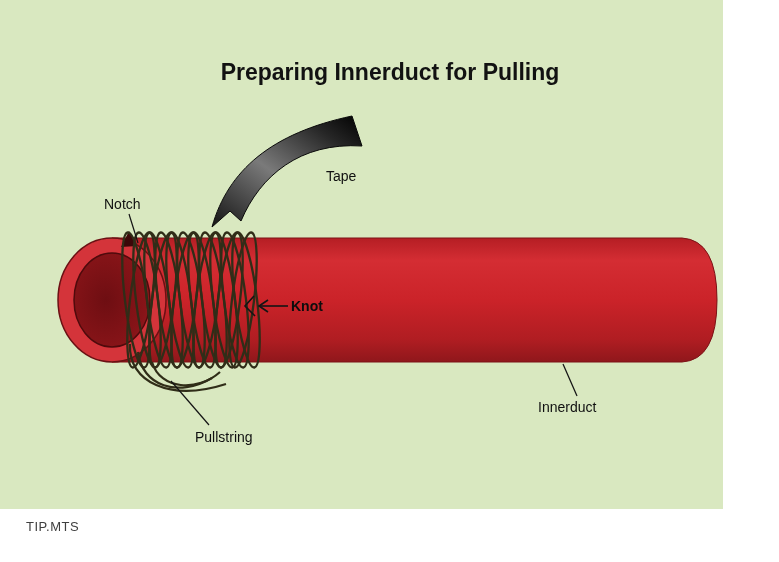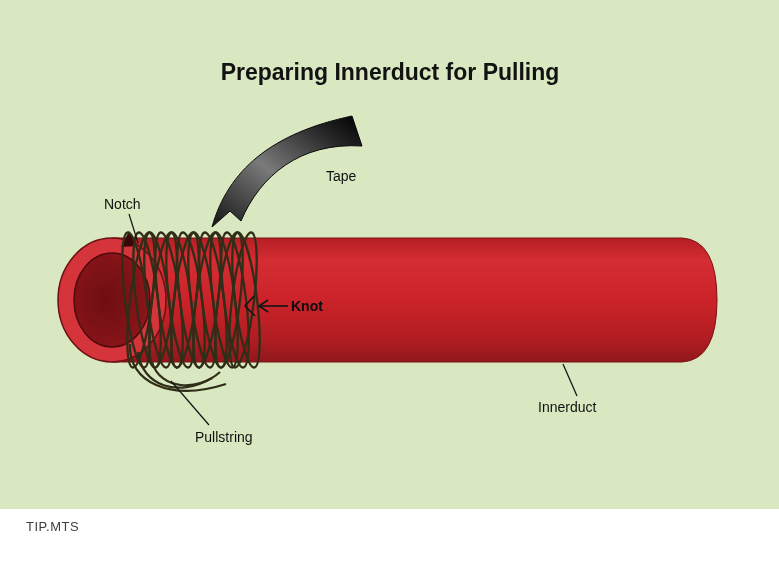--- a/index.html
+++ b/index.html
@@ -1,16 +1,16 @@
 <!DOCTYPE html>
 <html><head>
 <meta charset="utf-8">
 <style>
   html,body{margin:0;padding:0;background:#ffffff;}
-  .stage{position:relative;width:779px;height:562px;overflow:hidden;background:#ffffff;}
+  .stage{position:relative;width:723px;height:562px;overflow:hidden;background:#ffffff;}
   svg{display:block;}
   .lbl{font-family:"Liberation Sans",sans-serif;font-size:14px;fill:#101010;}
   .lbl-knot{font-family:"Liberation Sans",sans-serif;font-size:14px;font-weight:600;fill:#0d0d0d;}
   .title{font-family:"Liberation Sans",sans-serif;font-size:23px;font-weight:bold;fill:#121212;}
   .footer-txt{font-family:"Liberation Sans",sans-serif;font-size:13px;fill:#3f3f3f;letter-spacing:.5px;}
 </style>
 </head>
 <body>
 
 <div class="stage">

